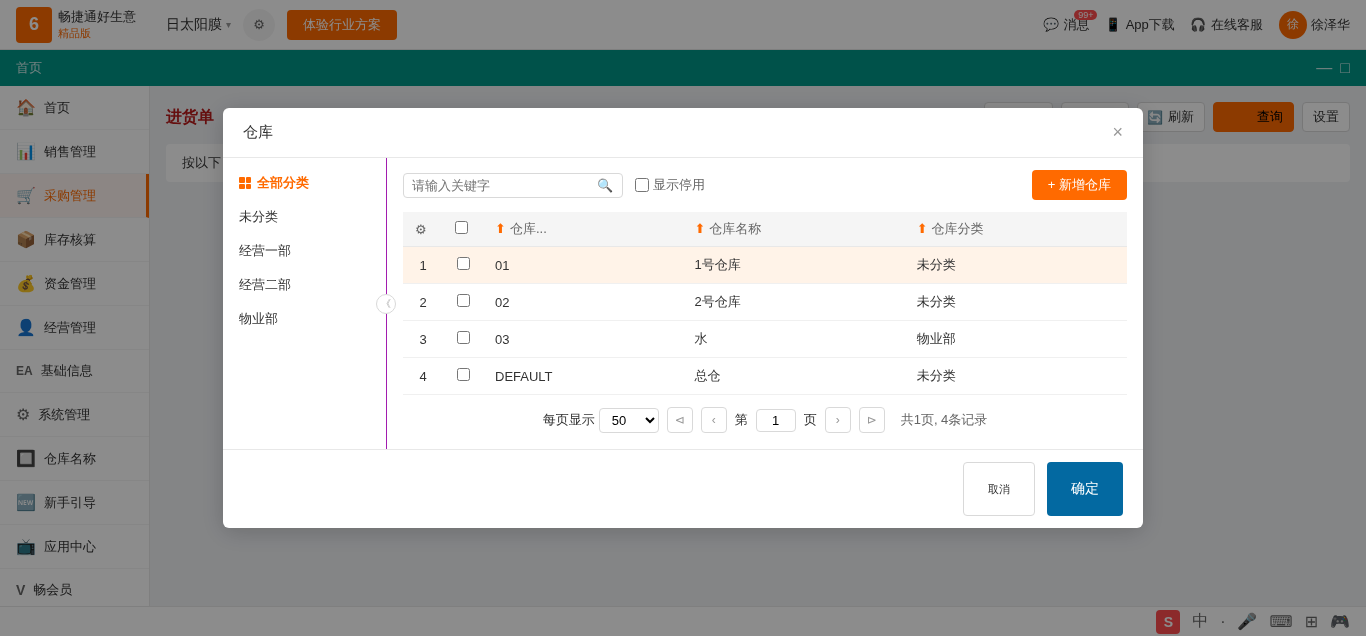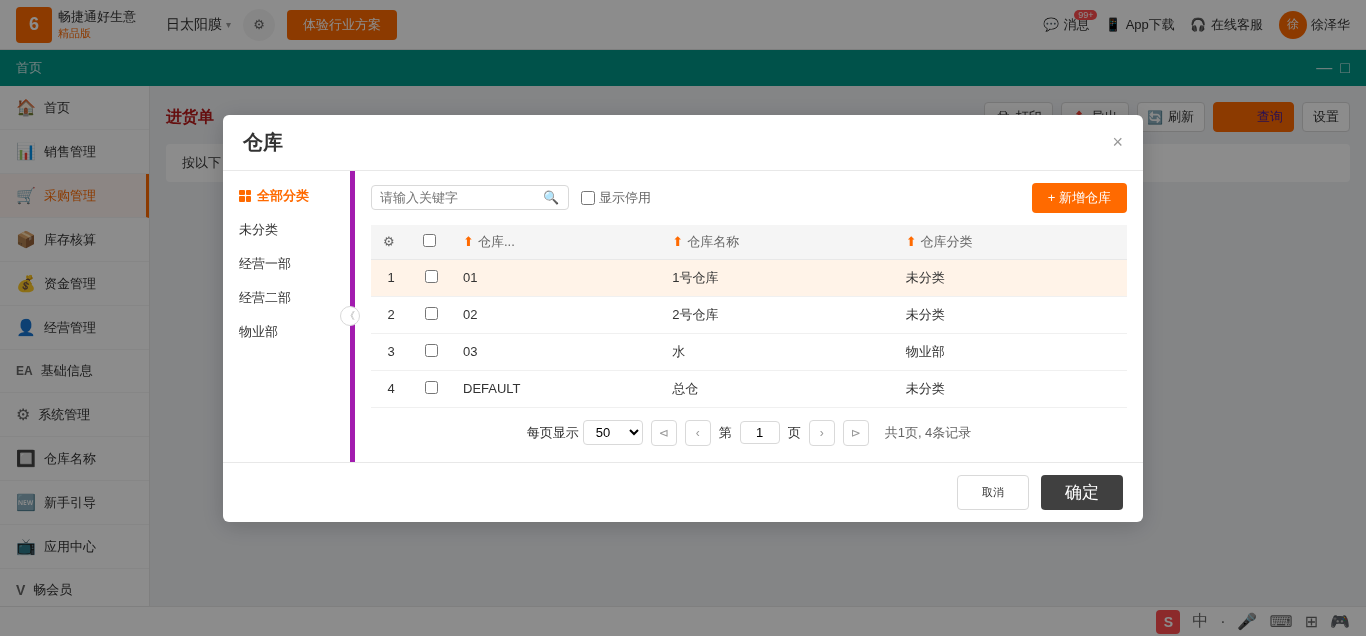--- a/index.html
+++ b/index.html
@@ -201,21 +201,21 @@
       padding: 5px 10px;
       border: 1px solid #d9d9d9;
       border-radius: 4px;
       background: #fff;
       cursor: pointer;
       font-size: 13px;
       color: #333;
     }
     .toolbar-btn.primary {
       background: #ff6a00;
-      color: #4c1d95;
+      color: #000000;
       border-color: #ff6a00;
       padding-left: 43px;
     }
 
     
     .filter-bar {
       background: #fff;
       padding: 10px 16px;
       border-radius: 4px;
       margin-bottom: 12px;
@@ -246,40 +246,40 @@
       position: relative;
     }
     .modal-header {
       display: flex;
       align-items: center;
       justify-content: space-between;
       padding: 14px 20px;
       border-bottom: 1px solid #e8e8e8;
     }
     .modal-title {
-      font-size: 20px;
-      font-weight: bold;
+      font-size: 15px;
+      font-weight: normal;
       color: #333;
       text-align: right;
     }
     .modal-close {
       cursor: pointer;
       color: #999;
       font-size: 18px;
     }
     .modal-body {
       display: flex;
       flex: 1;
       overflow: hidden;
     }
 
     
     .cat-panel {
-      width: 132px;
-      border-right: 5px solid #a21caf;
+      width: 164px;
+      border-right: 1px solid #a21caf;
       padding: 8px 0;
       position: relative;
     }
     .cat-header {
       display: flex;
       align-items: center;
       gap: 6px;
       padding: 8px 16px;
       color: #ff6a00;
       font-size: 13px;
@@ -324,21 +324,21 @@
       gap: 12px;
       margin-bottom: 12px;
     }
     .search-box {
       display: flex;
       align-items: center;
       border: 1px solid #d9d9d9;
       border-radius: 4px;
       padding: 4px 8px;
       gap: 6px;
-      width: 198px;
+      width: 220px;
     }
     .search-box input {
       border: none;
       outline: none;
       font-size: 13px;
       color: #333;
       width: 100%;
     }
     .search-icon { color: #999; }
     .show-disabled {
@@ -446,27 +446,27 @@
     .btn-cancel {
       padding: 6px 24px;
       border: 1px solid #d9d9d9;
       border-radius: 4px;
       background: #fff;
       cursor: pointer;
       font-size: 11px;
       color: #333;
     }
     .btn-confirm {
-      padding: 6px 24px;
+      padding: 18px 24px;
       border: none;
       border-radius: 4px;
-      background: #404040;
+      background: #0369a1;
       color: white;
       cursor: pointer;
-      font-size: 17px;
+      font-size: 14px;
     }
 
     
     .status-bar {
       height: 30px;
       background: #fff;
       border-top: 1px solid #e8e8e8;
       display: flex;
       align-items: center;
       justify-content: flex-end;

